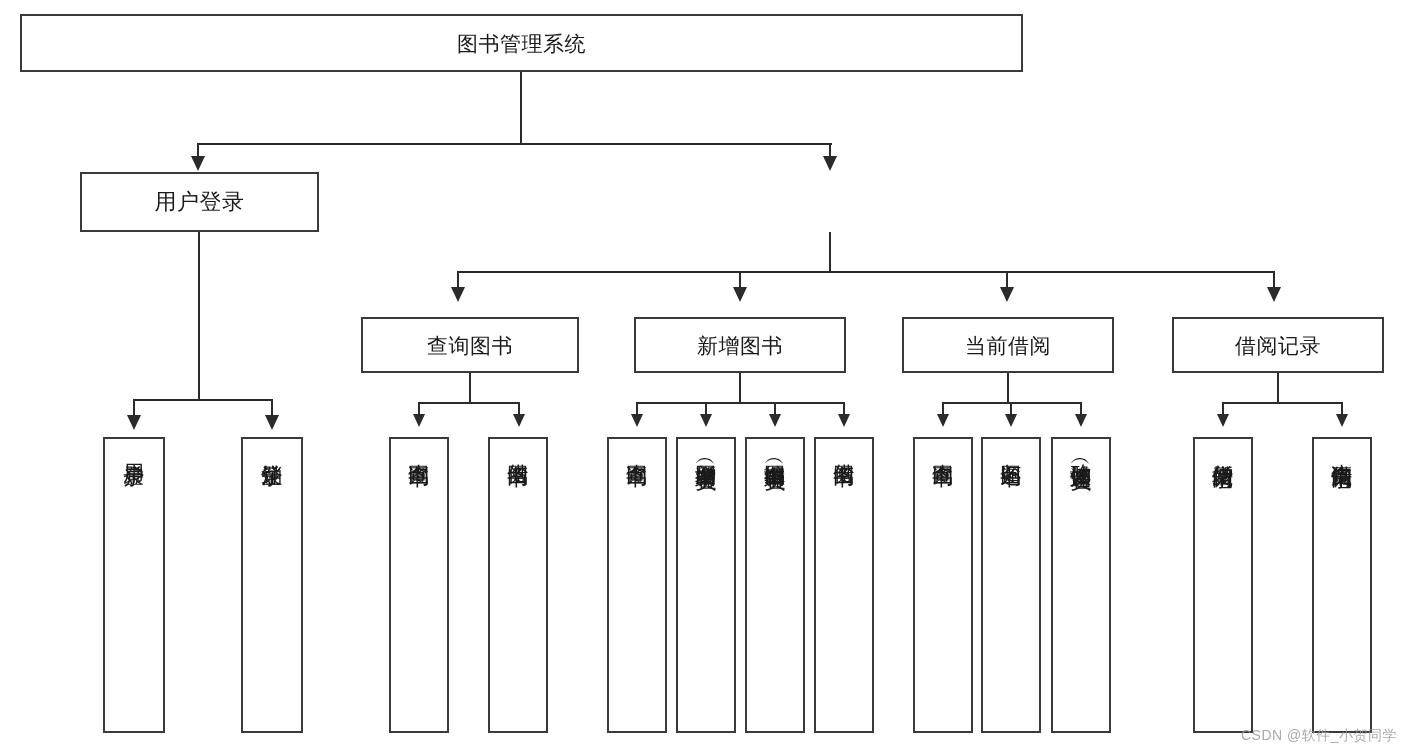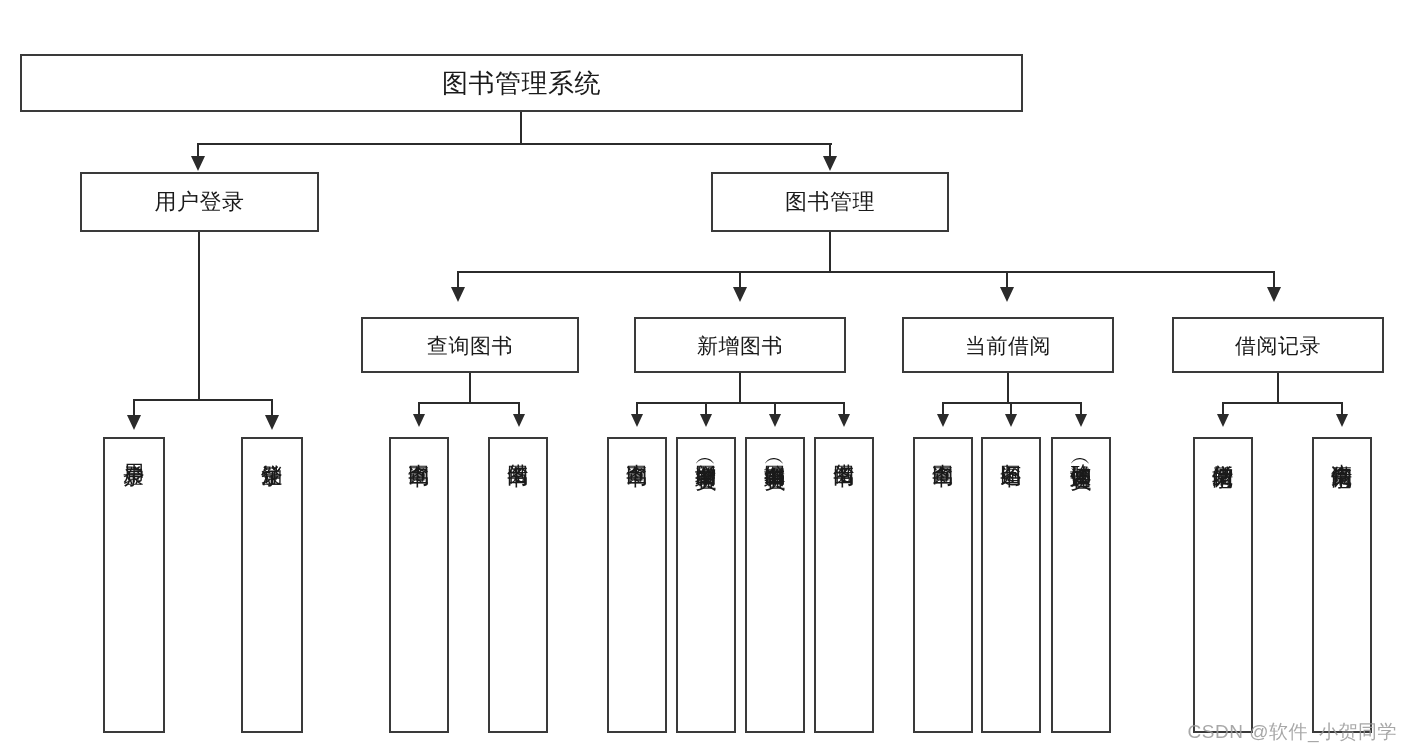--- a/index.html
+++ b/index.html
@@ -25,22 +25,21 @@
     background: #ffffff;
     border: 2px solid #3a3a3a;
     display: flex;
     align-items: center;
     justify-content: center;
     color: #1a1a1a;
     z-index: 3;
   }
   .node.root {
     border-width: 2px;
-    font-size: 26px;
-    margin-top: 40px;
+    font-size: 21px;
   }
   .node.level1 {
     font-size: 22px;
   }
   .node.level2 {
     font-size: 21px;
   }
   .node.leaf {
     font-size: 21px;
     padding: 8px 0;
@@ -79,21 +78,21 @@
   .arrow.small {
     border-left-width: 6px;
     border-right-width: 6px;
     border-top-width: 13px;
   }
   
   #watermark {
     position: absolute;
     right: 8px;
     bottom: 2px;
-    font-size: 19px;
+    font-size: 14px;
     color: #9a9a9a;
     opacity: .85;
     letter-spacing: .5px;
     z-index: 5;
     white-space: nowrap;
     pointer-events: none;
   }
 </style>
 </head>
 <body>
@@ -110,23 +109,20 @@
 
   <div class="conn v" style="left:197px; top:143px; width:2px; height:15px;"></div>
   <div class="arrow" style="left:191px; top:156px;"></div>
   <div class="conn v" style="left:829px; top:143px; width:2px; height:15px;"></div>
   <div class="arrow" style="left:823px; top:156px;"></div>
 
   <div class="node level1" style="left:80px; top:172px; width:239px; height:60px;">
     <span class="label">用户登录</span>
   </div>
 
-  <div class="node level1" style="left:711px; top:172px; width:238px; height:60px;">
-    <span class="label">图书管理</span>
-  </div>
 
   <div class="conn v" style="left:198px; top:232px; width:2px; height:168px;"></div>
   <div class="conn h" style="left:133px; top:399px; width:140px; height:2px;"></div>
   <div class="conn v" style="left:133px; top:399px; width:2px; height:18px;"></div>
   <div class="arrow" style="left:127px; top:415px;"></div>
   <div class="conn v" style="left:271px; top:399px; width:2px; height:18px;"></div>
   <div class="arrow" style="left:265px; top:415px;"></div>
 
   <div class="conn v" style="left:829px; top:232px; width:2px; height:40px;"></div>
   <div class="conn h" style="left:457px; top:271px; width:817px; height:2px;"></div>

